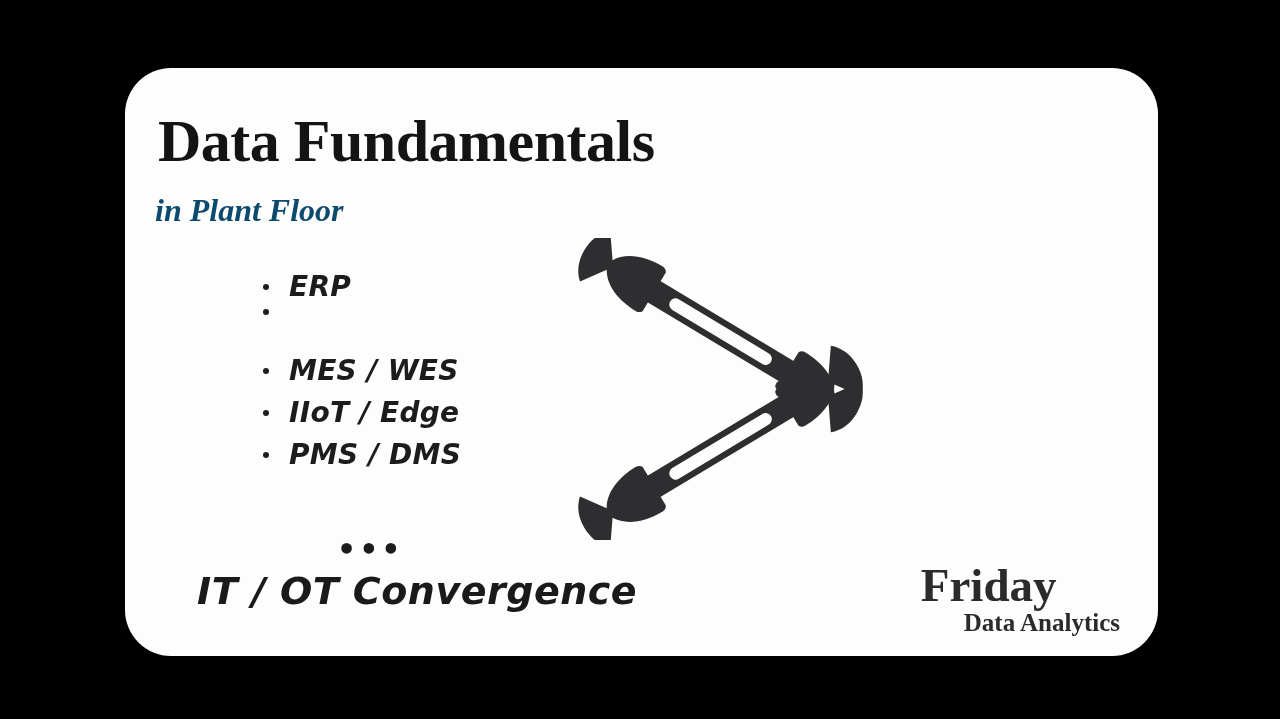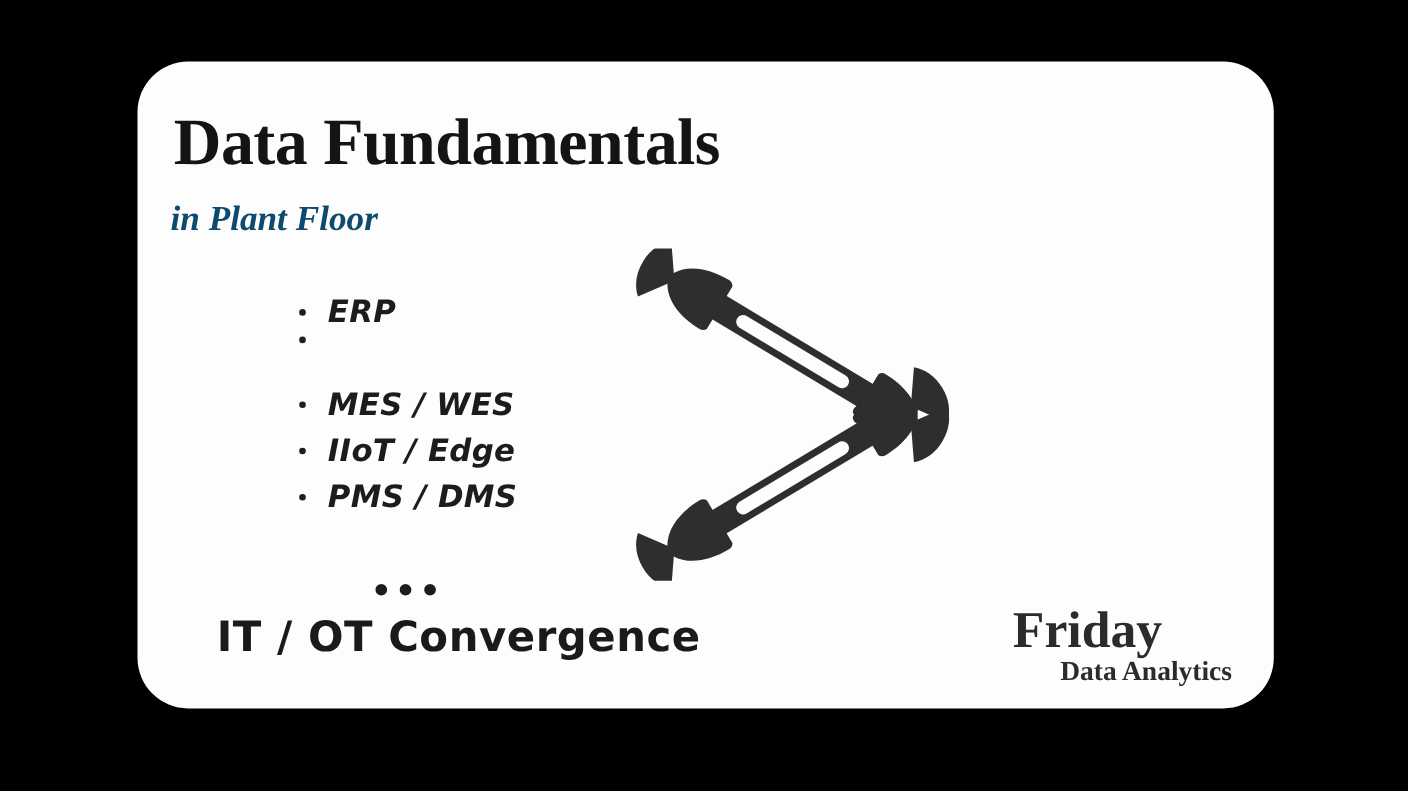--- a/index.html
+++ b/index.html
@@ -18,21 +18,21 @@
     position: relative;
     width: 1280px;
     height: 719px;
     background: #000000;
   }
 
   
   #card {
     position: absolute;
     left: 125px;
-    top: 56px;
+    top: 68px;
     width: 1033px;
     height: 588px;
     background: #fdfdfd;
     border-radius: 46px;
   }
 
   
   #title {
     position: absolute;
     left: 33px;
@@ -57,21 +57,21 @@
     line-height: 1;
     color: #0c4a6e;
     white-space: nowrap;
   }
 
   
   #bullet-list {
     position: absolute;
     left: 138px;
     top: 205px;
-    margin: 9px;
+    margin: 0;
     padding: 0;
     list-style: none;
   }
   .bullet-row {
     display: flex;
     align-items: baseline;
     height: 42px;
   }
   .bullet-dot {
     width: 6px;
@@ -106,20 +106,21 @@
     letter-spacing: 3px;
     color: #1c1c1c;
   }
 
   
   #convergence {
     position: absolute;
     left: 72px;
     top: 504px;
     font-family: "DejaVu Sans", sans-serif;
+    font-style: italic;
     font-weight: bold;
     font-size: 38px;
     line-height: 1;
     letter-spacing: 0.5px;
     color: #1a1a1a;
     white-space: nowrap;
   }
 
   
   #brand {

